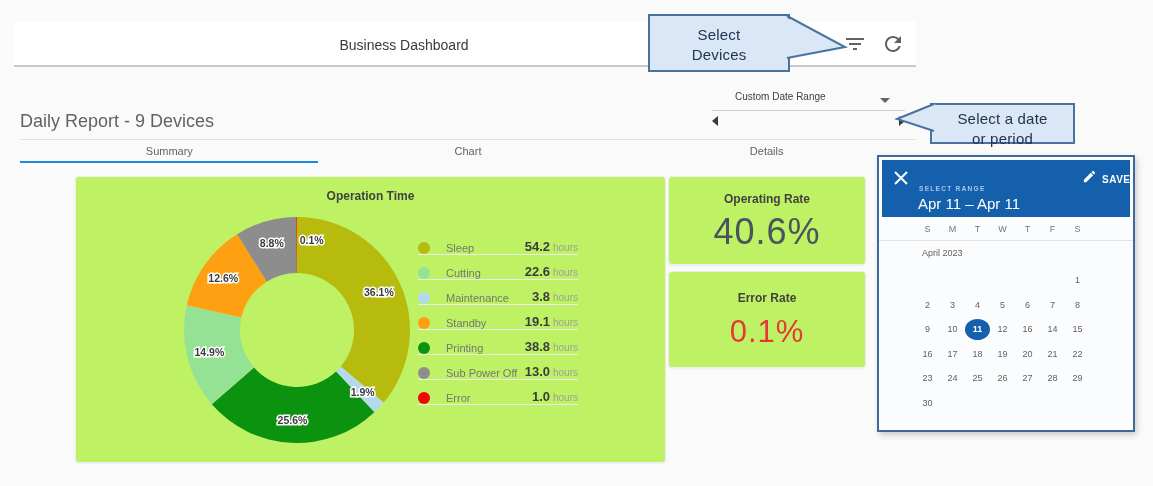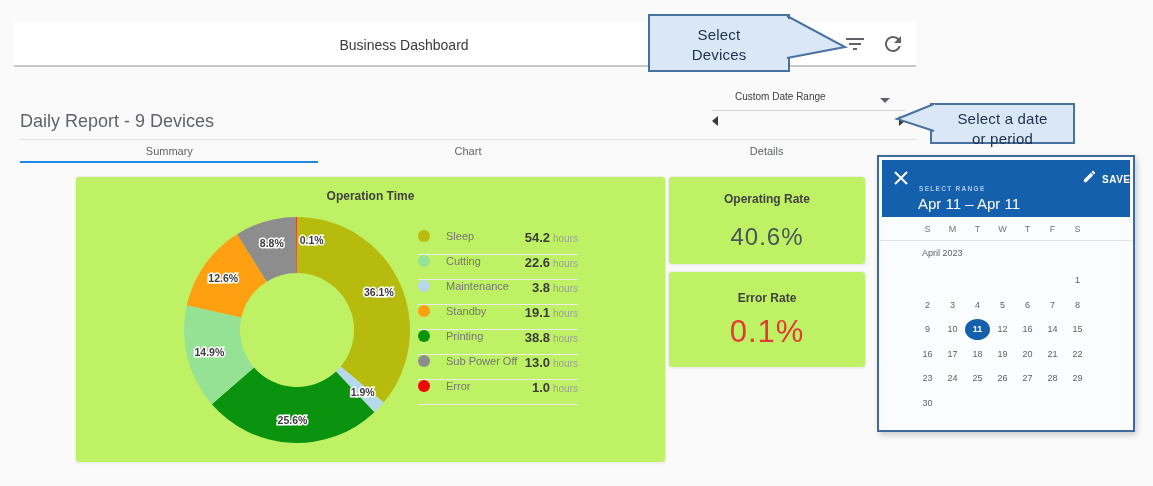--- a/index.html
+++ b/index.html
@@ -55,32 +55,32 @@
   .card { background:#bef264; border:1px solid #ededed; border-radius:4px;
     box-shadow:0 1px 2px rgba(0,0,0,.05); }
   .summary-card { left:75px; top:176px; width:591px; height:287px; }
   .chart-title { left:75px; top:189px; width:591px; text-align:center;
     font-size:12px; font-weight:700; color:#424242; z-index:2; }
   .donut-svg { left:132px; top:174px; width:330px; height:312px; z-index:2; }
   .slice-label { font-size:10.5px; font-weight:700; fill:#3d3d3d;
     stroke:#ffffff; stroke-width:3px; paint-order:stroke; text-anchor:middle; }
 
   .legend { left:418px; top:230px; width:160px; z-index:3; }
-  .legend-row { height:25px; display:flex; align-items:flex-start; border-bottom:1px solid #ececec; }
+  .legend-row { height:25px; display:flex; align-items:flex-end; border-bottom:1px solid #ececec; }
   .sw { width:12px; height:12px; border-radius:50%; margin-right:16px; flex:none; }
   .lname { font-size:11px; color:#757575; flex:1; white-space:nowrap; }
   .lval { display:flex; align-items:baseline; }
   .hval { font-size:13px; font-weight:700; color:#3c3c3c; }
   .hunit { font-size:10px; color:#9e9e9e; margin-left:3px; }
 
   .metric-card { left:668px; width:198px; display:flex; flex-direction:column; align-items:center; }
   .metric-operating { top:176px; height:89px; padding-top:15px; }
   .metric-error { top:271px; height:97px; padding-top:19px; }
   .metric-label { font-size:12px; font-weight:700; color:#424242; }
-  .metric-operating .metric-value { font-size:24px; margin-top:17px; letter-spacing:1px; }
+  .metric-operating .metric-value { font-size:36px; margin-top:5px; letter-spacing:1px; }
   .metric-error .metric-value { font-size:31px; margin-top:9px; letter-spacing:1px; }
 
   
   .cal-panel { left:877px; top:155px; width:258px; height:277px;
     background:#fbfcfe; border:2px solid #3f689b; box-shadow:2px 3px 6px rgba(0,0,0,.18); z-index:5; }
   .cal-header { position:absolute; left:3px; top:3px; width:248px; height:57px;padding-left:32px; }
   .cal-close { position:absolute; left:10px; top:10px; width:18px; height:18px;
     background:transparent; border:none; cursor:pointer; }
   .cal-edit { position:absolute; left:198px; top:9px; width:18px; height:18px;
     background:transparent; border:none; cursor:pointer; }

